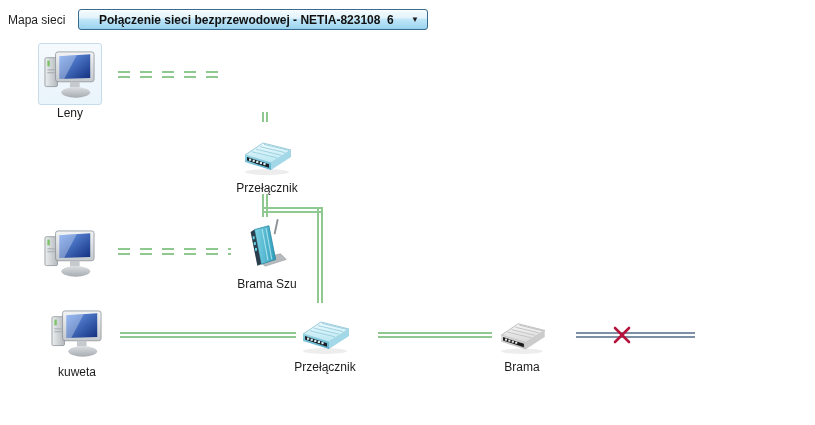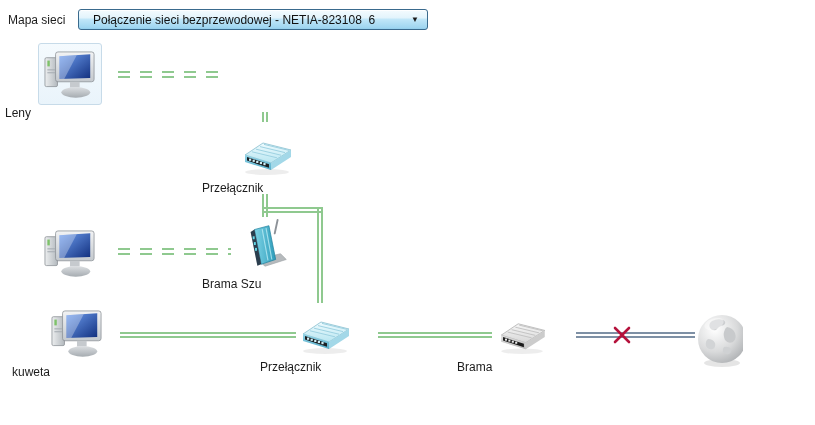--- a/index.html
+++ b/index.html
@@ -1,29 +1,29 @@
 <!DOCTYPE html>
 <html><head>
 <meta charset="utf-8">
 <style>
   html,body{margin:0;padding:0;background:#fff;}
   body{font-family:"Liberation Sans","DejaVu Sans",sans-serif;font-size:12px;color:#1c1c1c;}
-  .canvas{position:relative;width:695px;height:425px;background:#ffffff;overflow:hidden;padding-left:48px;}
+  .canvas{position:relative;width:695px;height:425px;background:#ffffff;overflow:hidden;}
 
   
   .map-title{position:absolute;left:8px;top:13px;color:#1c1c1c;}
   .combo{position:absolute;left:78px;top:9px;width:350px;height:21px;box-sizing:border-box;
          border:1px solid #3a6a8d;border-radius:3px;cursor:default;
          background:linear-gradient(to bottom,#f4fbfe 0%,#e3f4fc 40%,#c0e6f8 50%,#9ed5f0 95%,#8fccea 100%);
          box-shadow:inset 0 1px 0 rgba(255,255,255,.8);}
-  .combo-text{position:absolute;left:14px;top:3px;white-space:pre;color:#111;}
+  .combo-text{position:absolute;left:20px;top:3px;white-space:pre;color:#111;font-weight:bold;}
   .combo-arrow{position:absolute;right:8px;top:5px;font-size:8px;color:#1a1a1a;}
 
   
-  .node{position:absolute;width:130px;}
+  .node{position:absolute;width:130px;text-align:center;}
   .iconbox{display:flex;justify-content:center;align-items:flex-end;margin:0 auto 2px auto;padding:2px;border:1px solid transparent;border-radius:3px;}
   .iconbox.selected{border-color:#c7dbe9;background:linear-gradient(to bottom,rgba(240,248,253,.7),rgba(216,235,248,.55));}
   .nlabel{line-height:13px;color:#1c1c1c;}
 
   
   .wired-h{position:absolute;height:2px;border-top:2px solid #8fc98f;border-bottom:2px solid #8fc98f;}
   .wired-v{position:absolute;width:2px;border-left:2px solid #8fc98f;border-right:2px solid #8fc98f;}
   .wireless-h{position:absolute;height:7px;}
   .wireless-h::before,.wireless-h::after{content:"";position:absolute;left:0;right:0;height:2px;
       background:repeating-linear-gradient(90deg,#8fc98f 0 12px,transparent 12px 22px);}

